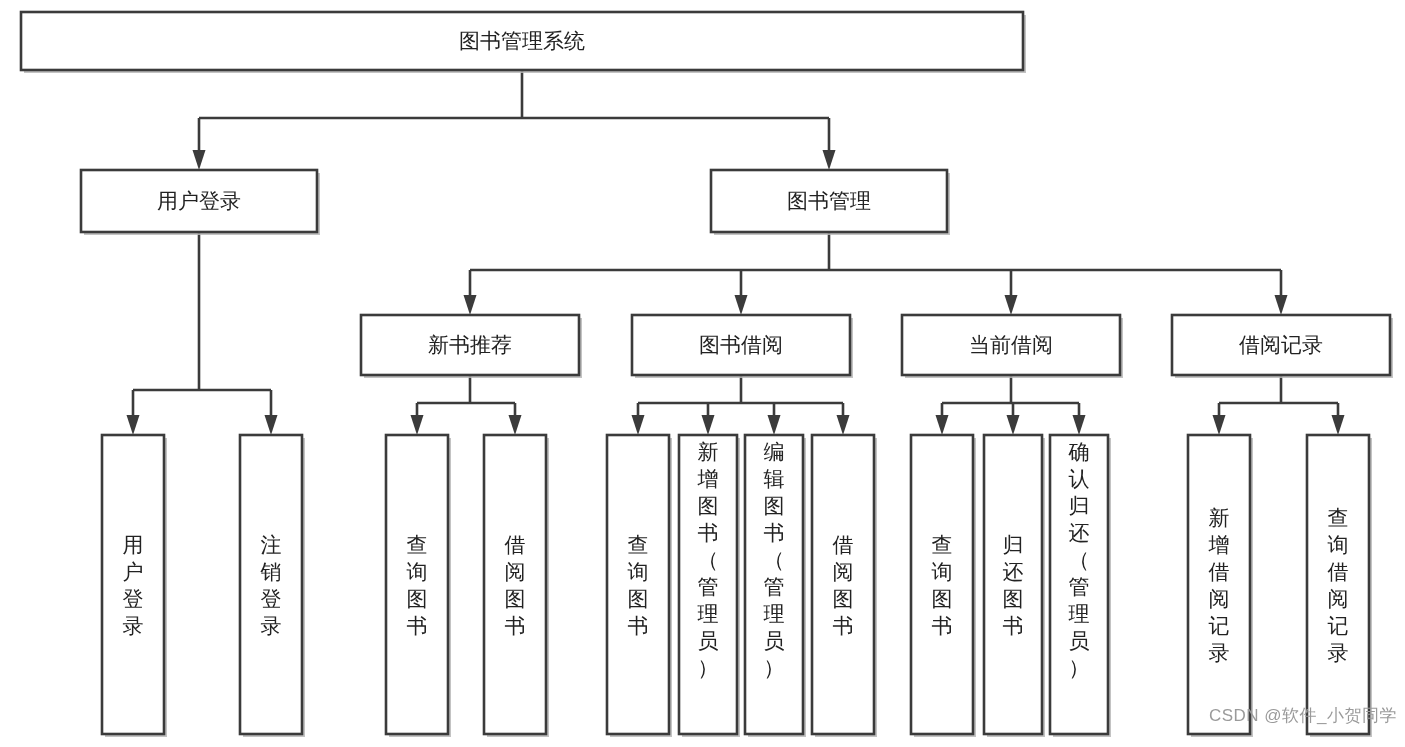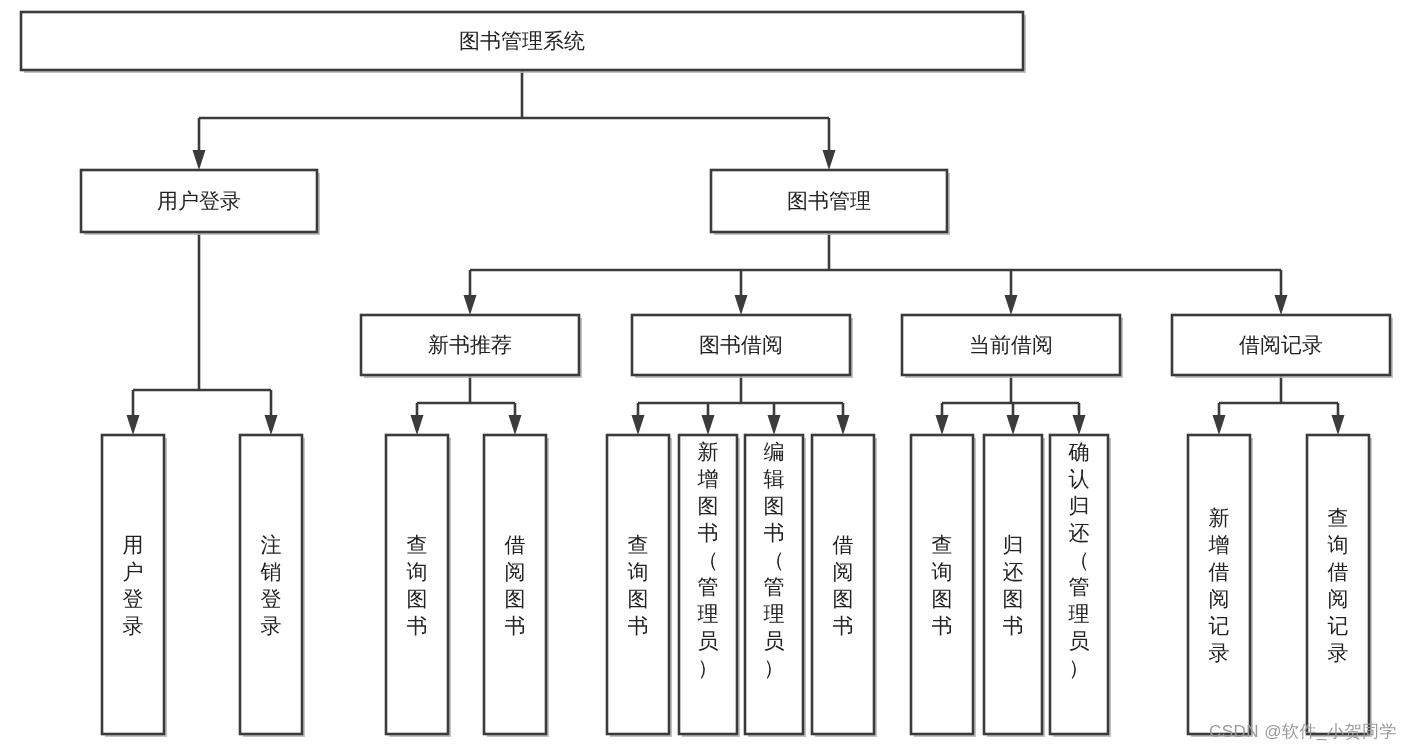--- a/index.html
+++ b/index.html
@@ -56,21 +56,21 @@
   }
   .node-label-v {
     font-family: "Liberation Sans", "DejaVu Sans", sans-serif;
     font-size: 21px;
     fill: #222222;
     text-anchor: middle;
   }
   .watermark {
     position: absolute;
     right: 8px;
-    bottom: 4px;
+    bottom: 20px;
     font-family: "Liberation Sans", "DejaVu Sans", sans-serif;
     font-size: 17px;
     color: #9a9a9a;
     letter-spacing: 0.5px;
     white-space: nowrap;
     user-select: none;
   }
 </style>
 </head>
 <body>

